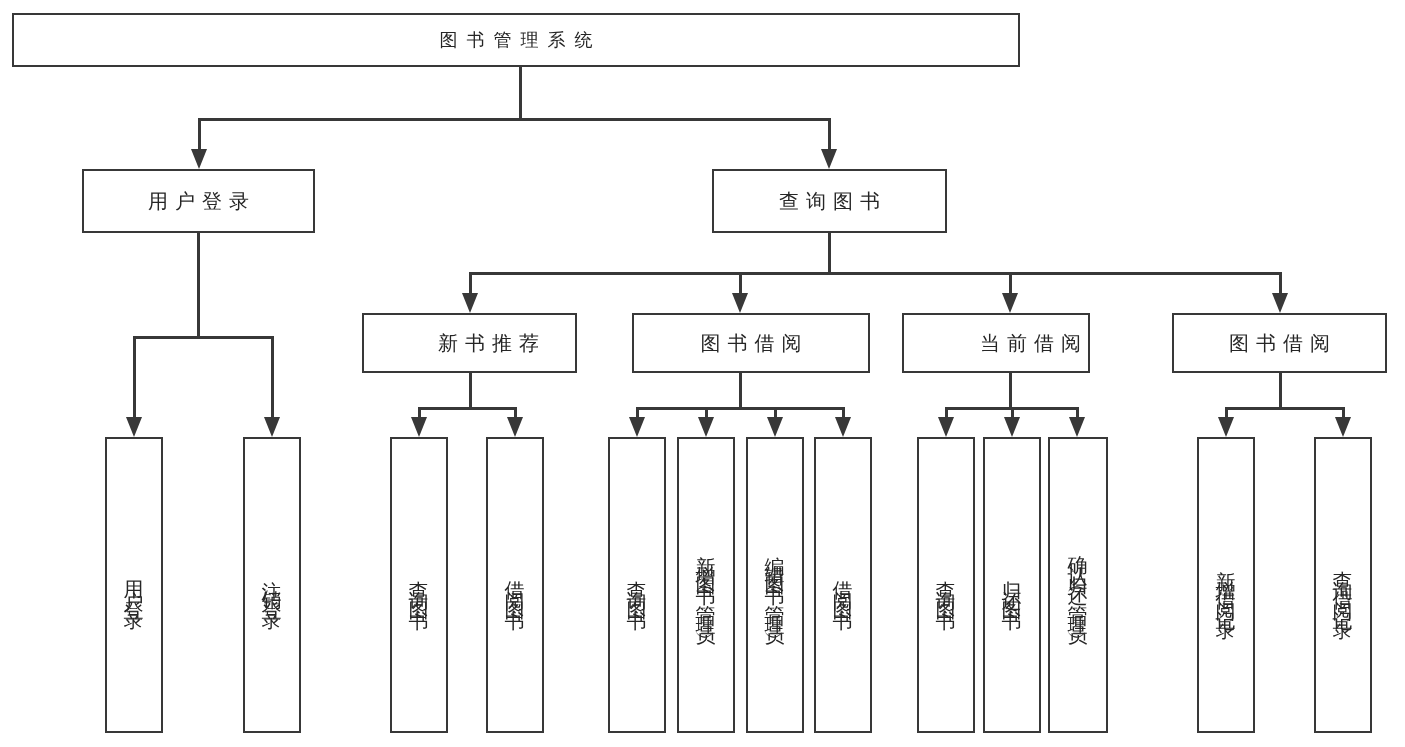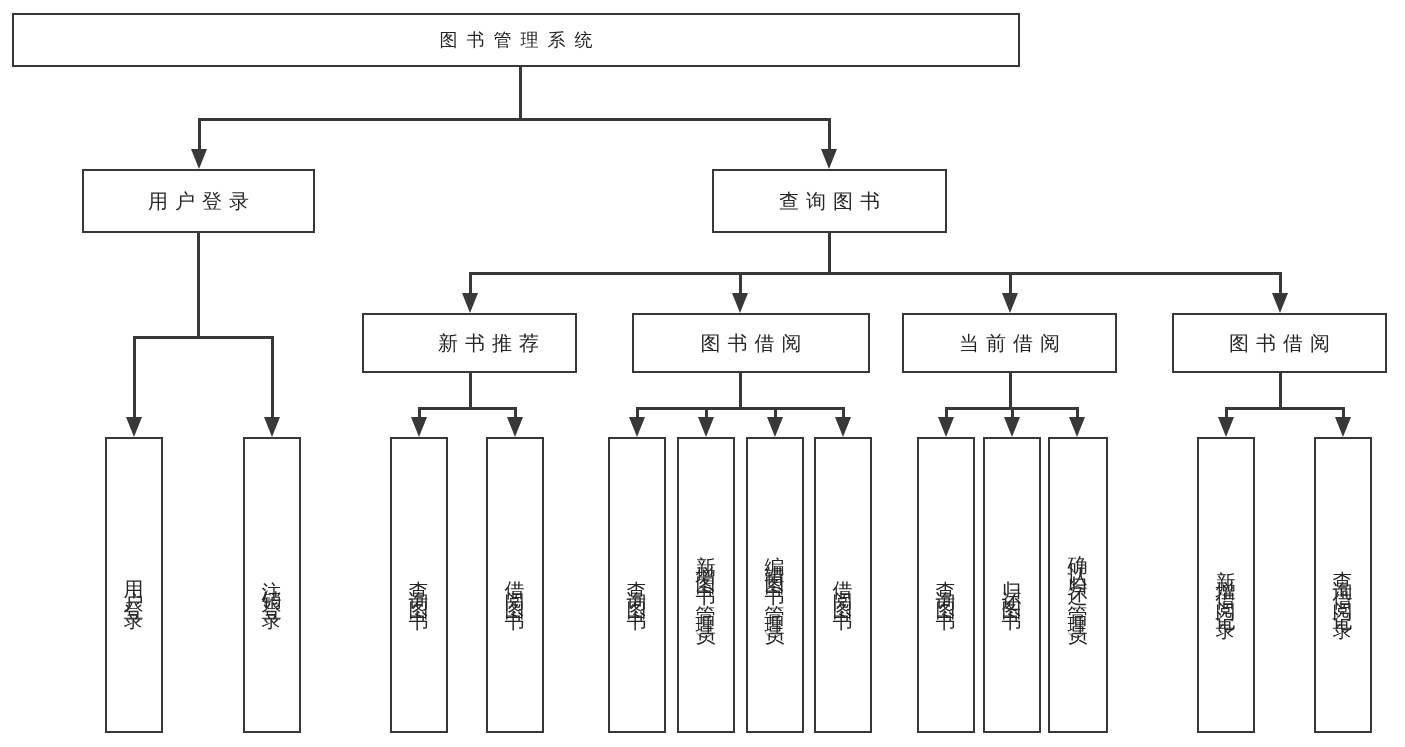--- a/index.html
+++ b/index.html
@@ -84,21 +84,21 @@
   <div class="node hnode" style="left:712px; top:169px; width:235px; height:64px;">
     <span>查询图书</span>
   </div>
 
   <div class="node hnode" style="left:362px; top:313px; width:215px; height:60px;padding-left:38px;">
     <span>新书推荐</span>
   </div>
   <div class="node hnode" style="left:632px; top:313px; width:238px; height:60px;">
     <span>图书借阅</span>
   </div>
-  <div class="node hnode" style="left:902px; top:313px; width:215px; height:60px;">
+  <div class="node hnode" style="left:902px; top:313px; width:188px; height:60px;justify-content:flex-end;">
     <span>当前借阅</span>
   </div>
   <div class="node hnode" style="left:1172px; top:313px; width:215px; height:60px;">
     <span>图书借阅</span>
   </div>
 
   <div class="node leaf" style="left:105px; top:437px; width:58px; height:296px;">
     <span>用户登录</span>
   </div>
   <div class="node leaf" style="left:243px; top:437px; width:58px; height:296px;">

